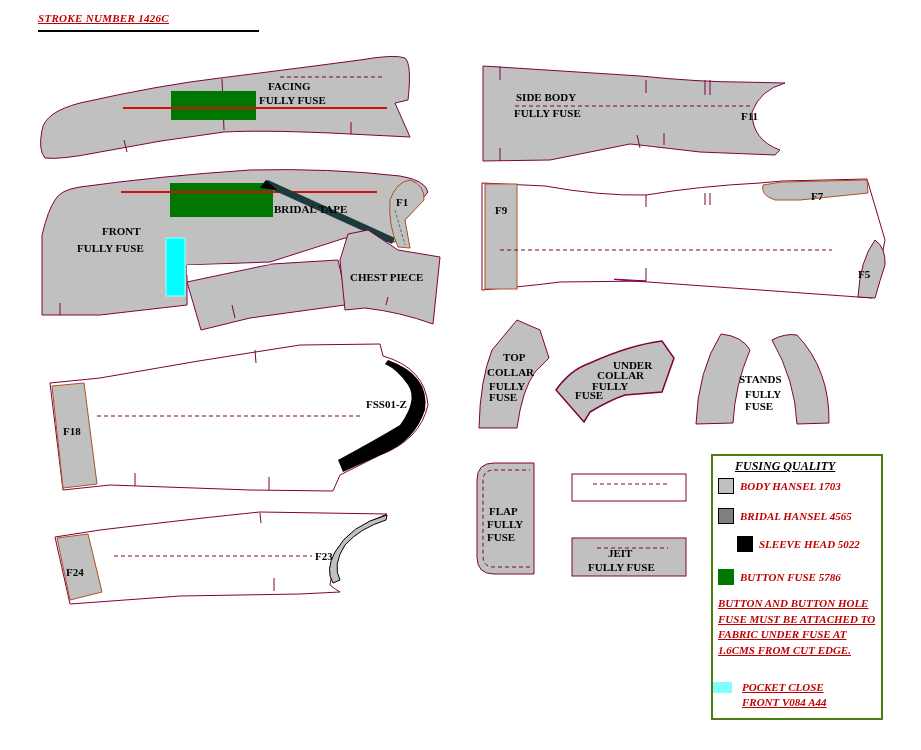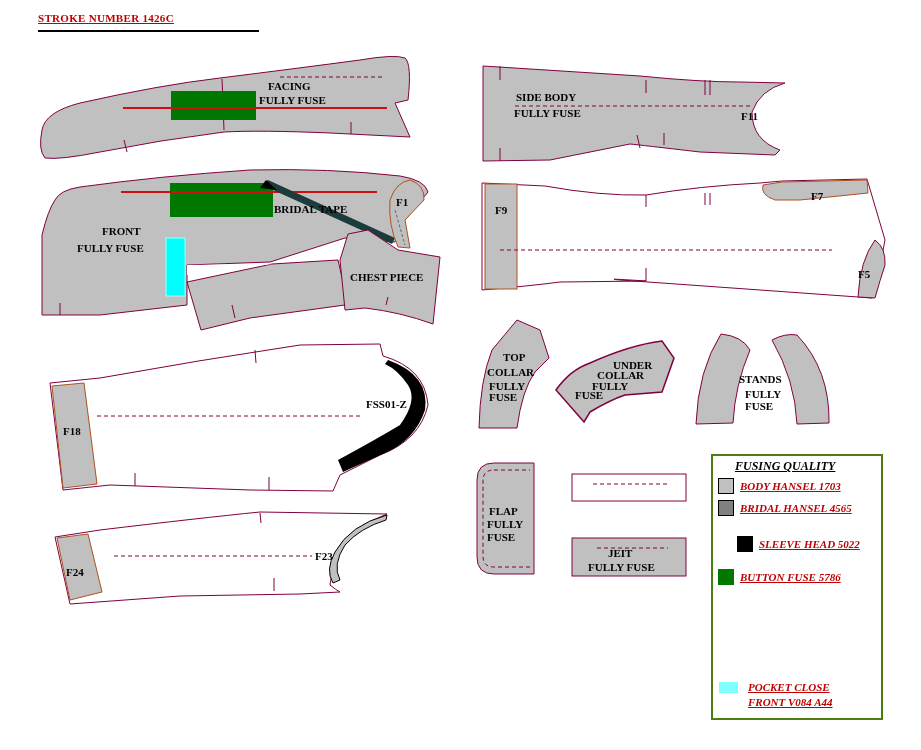--- a/index.html
+++ b/index.html
@@ -2,33 +2,33 @@
 <html><head>
 <meta charset="utf-8">
 <style>
   html, body { margin: 0; padding: 0; background: #ffffff; }
   body { width: 921px; height: 750px; position: relative; overflow: hidden;
          font-family: "Liberation Serif", "DejaVu Serif", serif; }
   #stage { position: absolute; left: 0; top: 0; width: 921px; height: 750px; }
   svg text { font-family: "Liberation Serif", "DejaVu Serif", serif; font-weight: bold; }
   .lbl { font-size: 11px; fill: #000; }
   .title { position: absolute; left: 38px; top: 12px; font-size: 11px; font-weight: bold;
-           color: #c00000; text-decoration: underline; letter-spacing: 0.3px; }
+           font-style: italic; color: #c00000; text-decoration: underline; letter-spacing: 0.3px; }
   .title-rule { position: absolute; left: 38px; top: 30px; width: 221px; height: 2px; background: #000; }
   .legend { position: absolute; left: 711px; top: 454px; width: 168px; height: 262px;
             border: 2px solid #4d7c0f; background: #fff; }
   .legend-title { position: absolute; left: 22px; top: 3px; font-size: 12px; font-weight: bold;
                   font-style: italic; color: #000; text-decoration: underline; }
   .lg-row { position: absolute; left: 5px; display: flex; align-items: center; }
   .sw { width: 16px; height: 16px; border: 1px solid #000; box-sizing: border-box; margin-right: 6px; flex: none; }
   .lg-txt { font-size: 11px; font-weight: bold; font-style: italic; color: #c00000;
-            text-decoration: underline; white-space: nowrap; }
+            white-space: nowrap; }
   .note { position: absolute; left: 5px; top: 140px; width: 160px; font-size: 11px; font-weight: bold;
           font-style: italic; color: #c00000; text-decoration: underline; line-height: 15.5px; }
-  .pocket { position: absolute; left: 6px; top: 224px; display: flex; align-items: flex-start; }
+  .pocket { position: absolute; left: 0; top: 224px; display: flex; align-items: flex-start; }
   .pocket .sw { width: 19px; height: 11px; border: none; margin-right: 10px; margin-top: 2px; }
   .pocket-txt { font-size: 11px; font-weight: bold; font-style: italic; color: #c00000;
                 text-decoration: underline; line-height: 15px; }
 </style>
 </head>
 <body>
 
 <div id="stage">
 
   <div class="title">STROKE NUMBER 1426C</div>
@@ -173,32 +173,33 @@
       <text class="lbl" x="588" y="571">FULLY FUSE</text>
     </g>
   </svg>
 
   <div class="legend">
     <div class="legend-title">FUSING QUALITY</div>
     <div class="lg-row" style="top:22px;">
       <span class="sw" style="background:#c0c0c0;"></span>
       <span class="lg-txt">BODY HANSEL 1703</span>
     </div>
-    <div class="lg-row" style="top:44px;">
+    <div class="lg-row" style="top:52px;">
       <span class="sw" style="background:#808080;"></span>
       <span class="lg-txt">BRIDAL HANSEL 4565</span>
     </div>
     <div class="lg-row" style="top:80px;padding-left:19px;">
       <span class="sw" style="background:#000000;"></span>
       <span class="lg-txt">SLEEVE HEAD 5022</span>
     </div>
     <div class="lg-row" style="top:113px;">
       <span class="sw" style="background:#007700;border:none;"></span>
       <span class="lg-txt">BUTTON FUSE 5786</span>
     </div>
+    <div class="note">BUTTON AND BUTTON HOLE FUSE MUST BE ATTACHED TO FABRIC UNDER FUSE AT 1.6CMS FROM CUT EDGE.</div>
     <div class="pocket">
       <span class="sw" style="background:#80ffff;"></span>
       <div class="pocket-txt">
         <div>POCKET CLOSE</div>
         <div>FRONT V084 A44</div>
       </div>
     </div>
   </div>
 </div>
 

